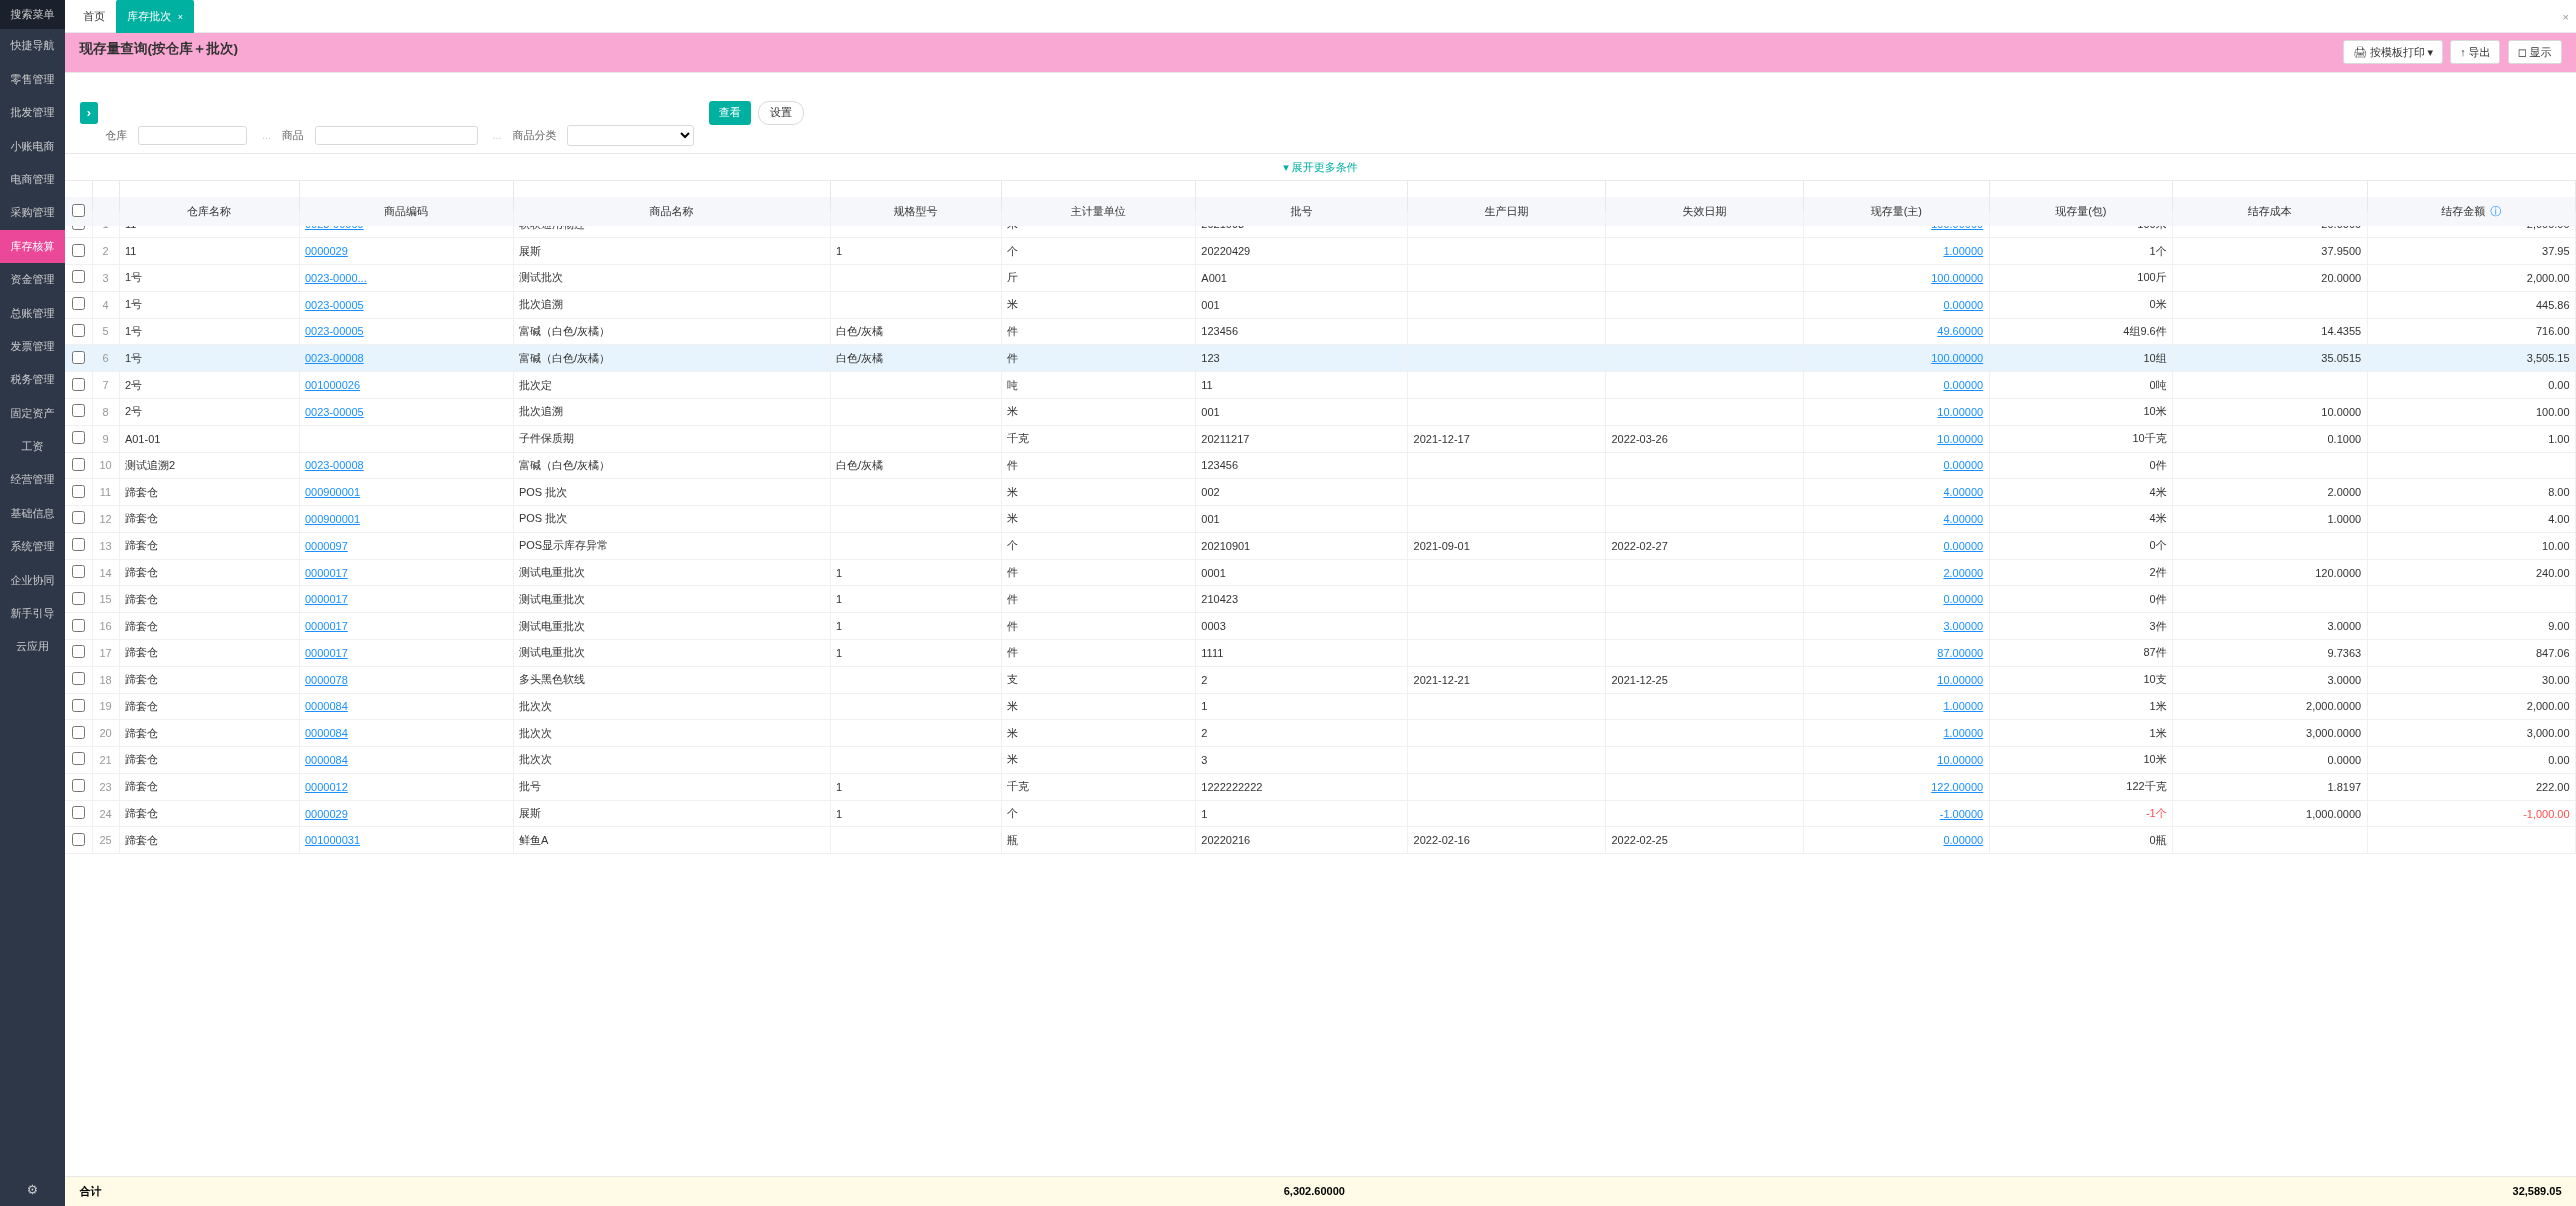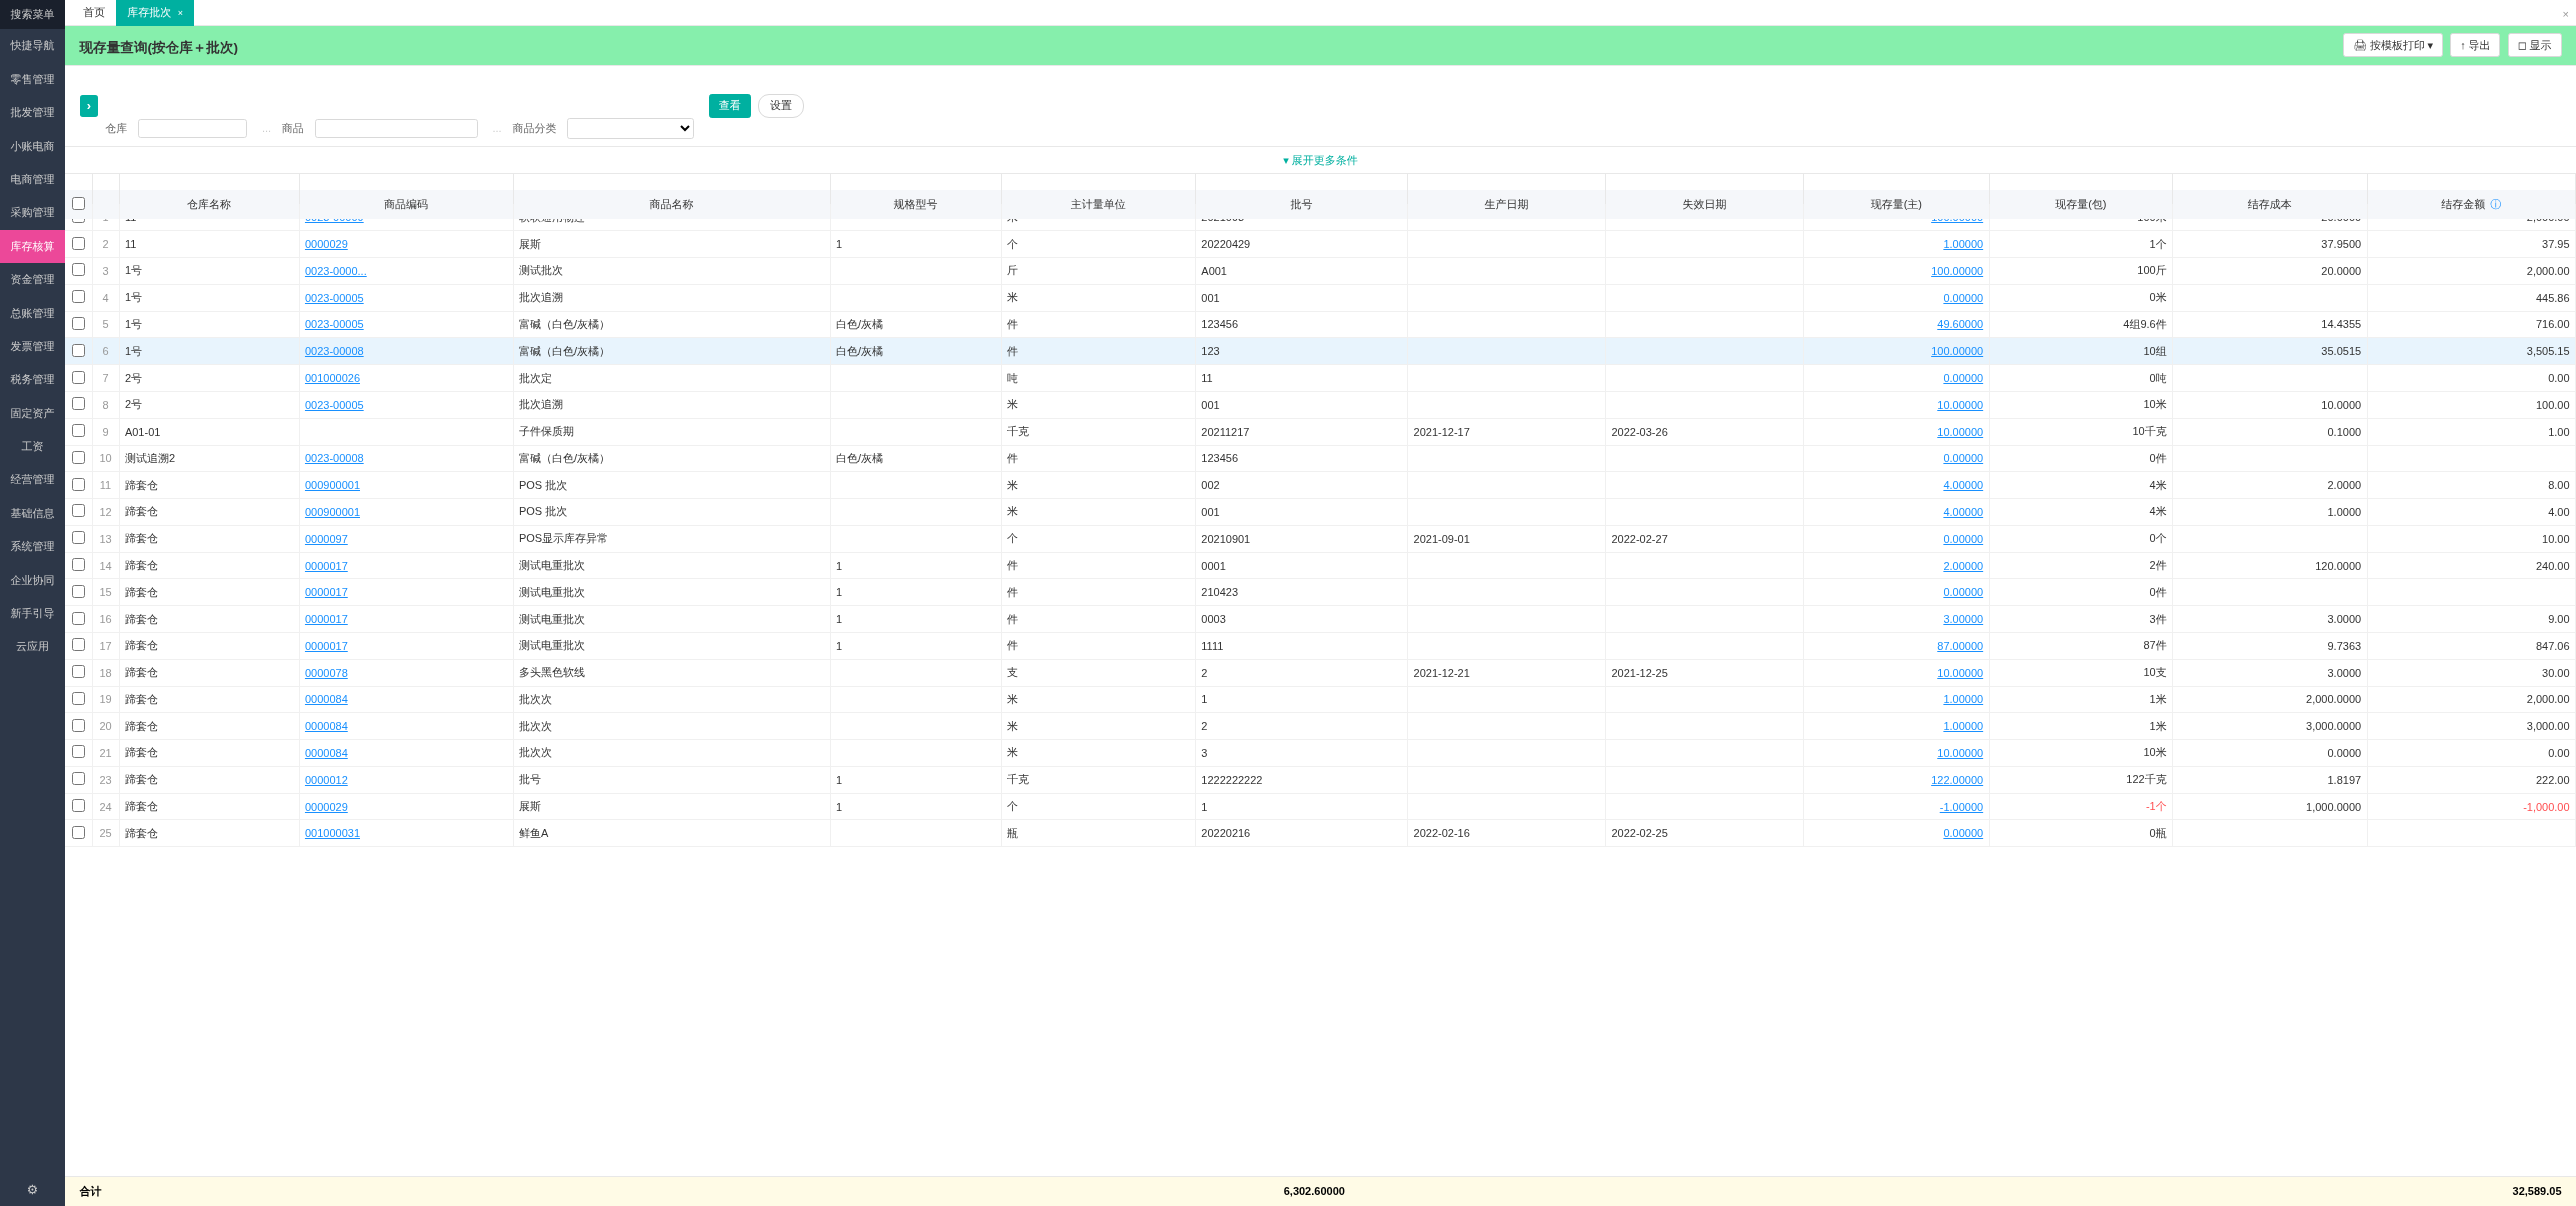--- a/index.html
+++ b/index.html
@@ -55,21 +55,21 @@
       overflow: hidden;
     }
 
     
     .topnav {
       background: #fff;
       border-bottom: 0.9px solid #e8e8e8;
       display: flex;
       align-items: center;
       padding: 0 7.2px;
-      height: 26px;
+      height: 33px;
       flex-shrink: 0;
     }
     .topnav-tab {
       padding: 0 11px;
       height: 33px;
       line-height: 33px;
       cursor: pointer;
       color: #333;
       font-size: 11px;
     }
@@ -86,24 +86,24 @@
     }
     .topnav-close-btn {
       margin-left: auto;
       cursor: pointer;
       color: #999;
       font-size: 14.5px;
     }
 
     
     .page-header {
-      background: #86efac;
+      background: #f9a8d4;
       padding: 7.2px 14.5px;
       display: flex;
-      align-items: flex-end;
+      align-items: flex-start;
       justify-content: space-between;
       border-bottom: 0.9px solid #e8e8e8;
       flex-shrink: 0;
     }
     .page-title {
       font-size: 13.6px;
       font-weight: bold;
       color: #333;
     }
     .page-actions {

